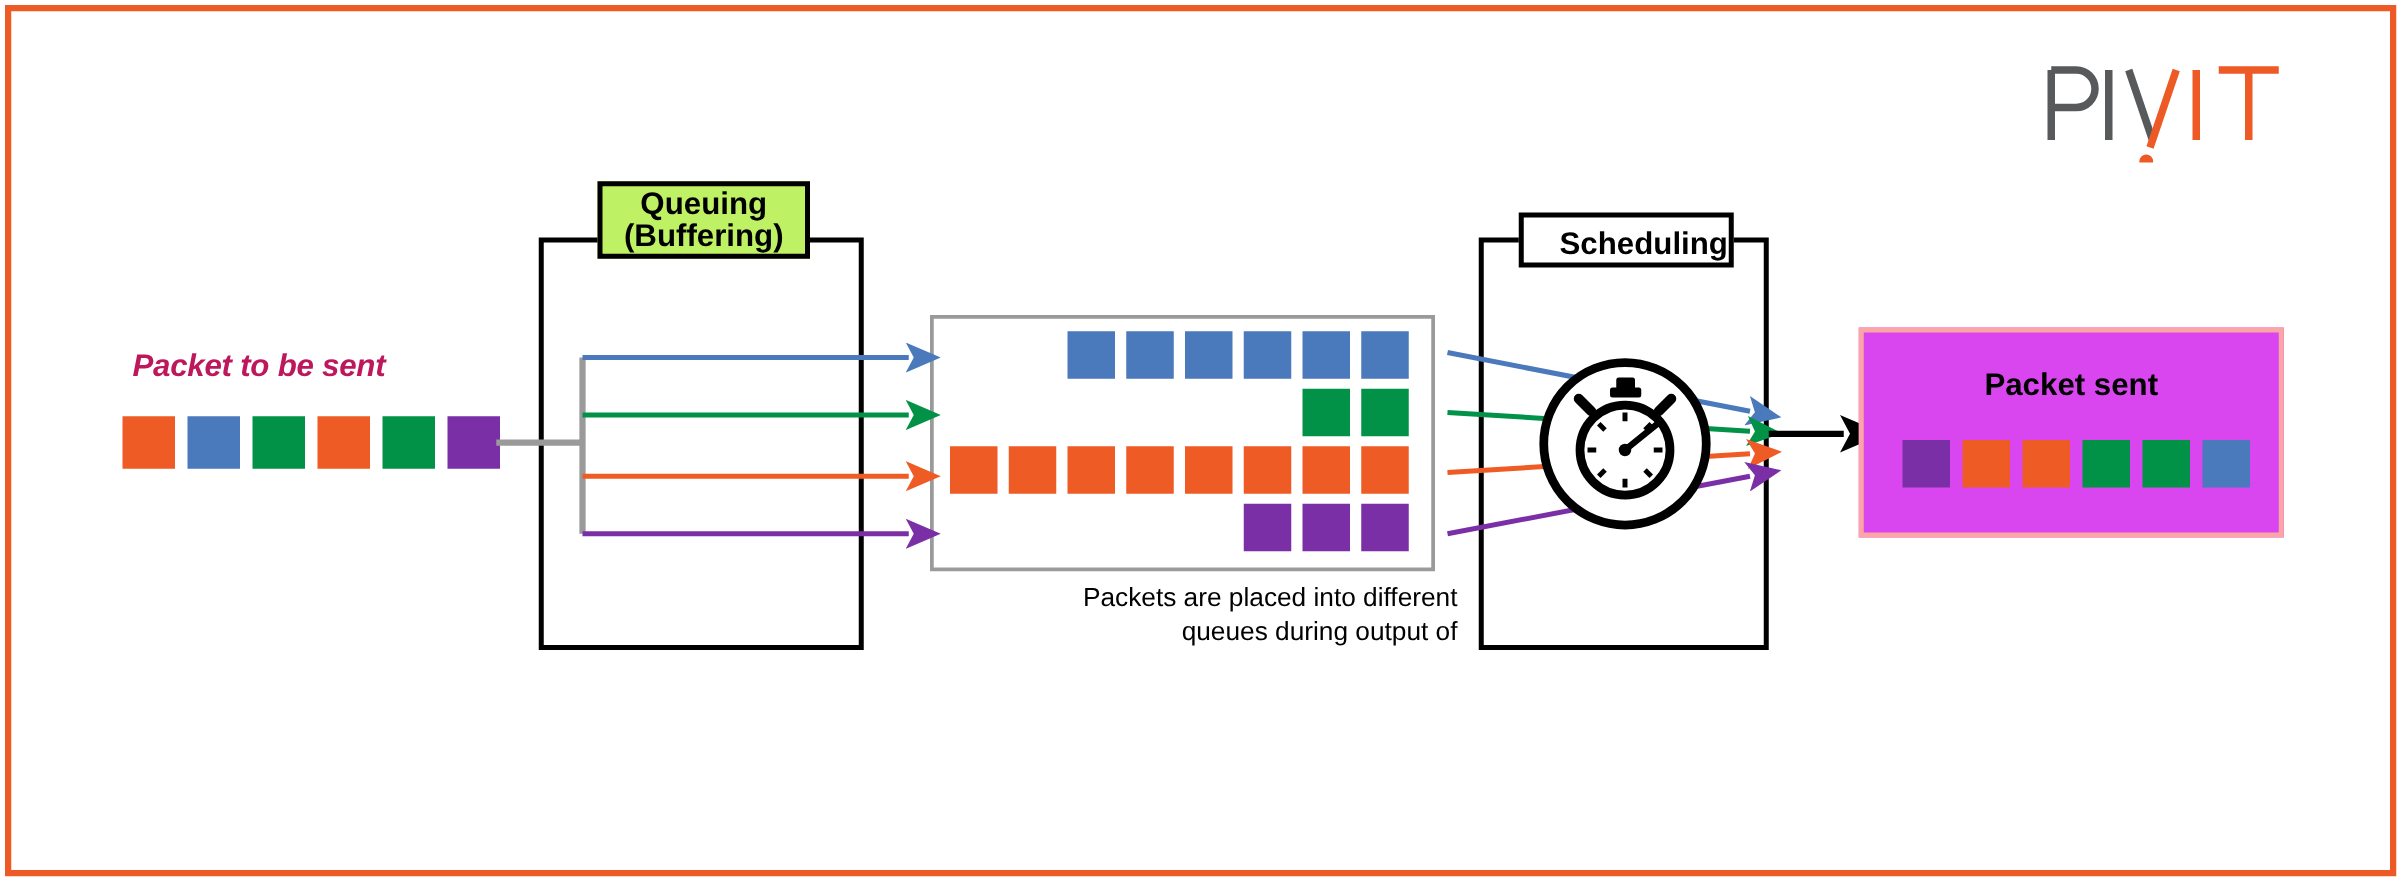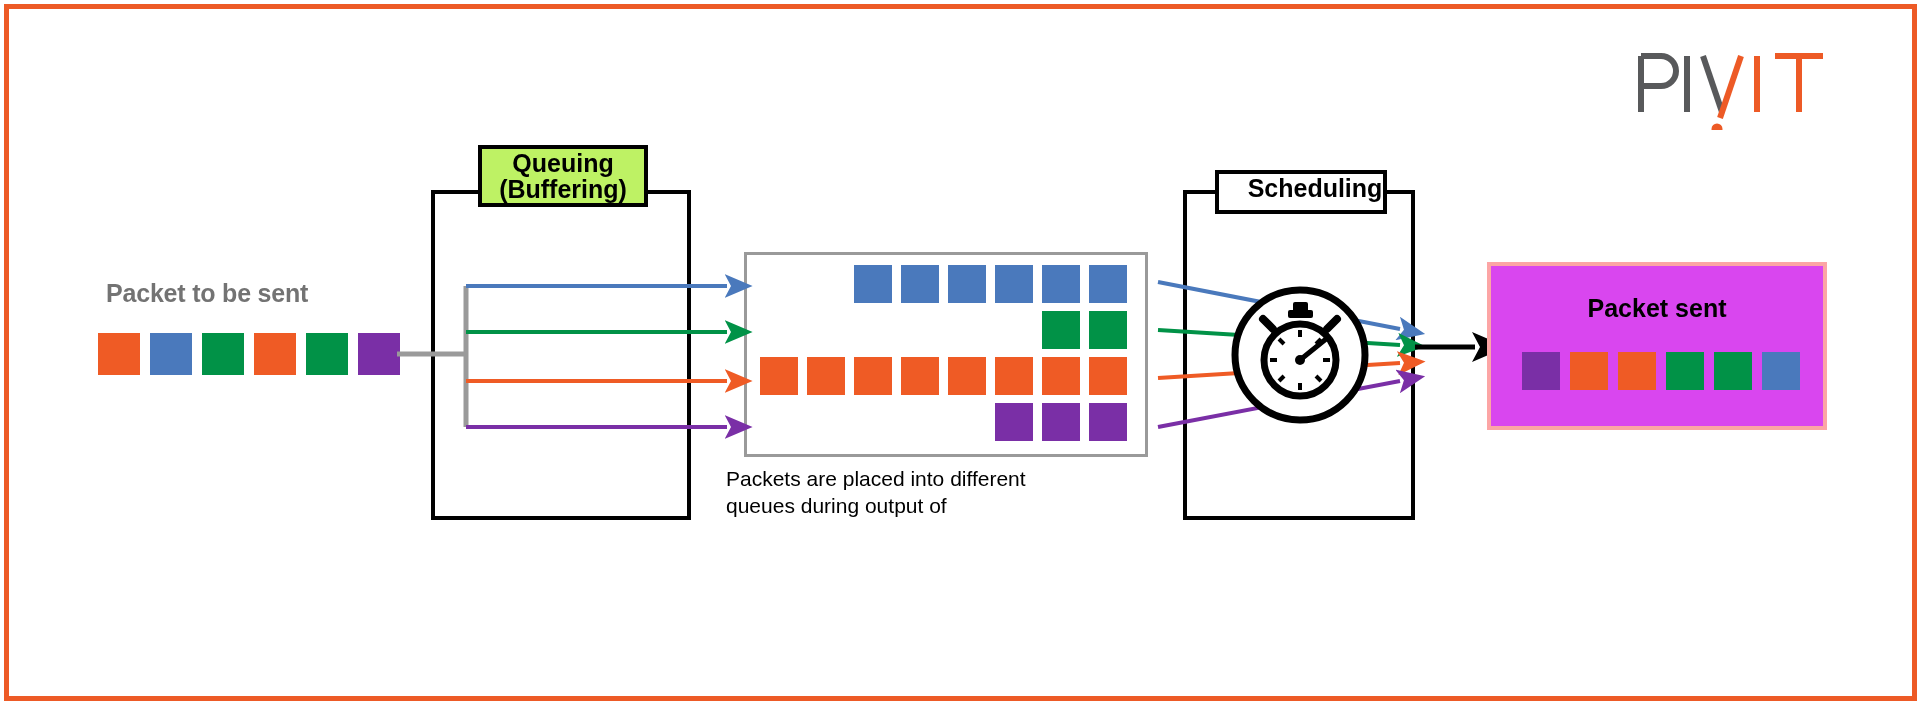--- a/index.html
+++ b/index.html
@@ -32,23 +32,24 @@
   }
 
   .pkt {
     position: absolute;
     width: 42px;
     height: 42px;
   }
   .label {
     position: absolute;
     font-weight: bold;
-    color: #737373;
+    color: #be185d;
     white-space: nowrap;
     letter-spacing: -0.2px;
+    font-style: italic;
   }
 
   
   #packet-to-be-sent-title {
     left: 106px;
     top: 279px;
     font-size: 25px;
   }
 
   
@@ -96,21 +97,21 @@
   #scheduling-title-box {
     position: absolute;
     left: 1215px;
     top: 170px;
     width: 172px;
     height: 44px;
     border: 4px solid #000000;
     background: #ffffff;
     box-sizing: border-box;
     display: flex;
-    align-items: flex-start;
+    align-items: flex-end;
     justify-content: center;
     padding-left: 28px;
   }
   #scheduling-title-box span {
     font-size: 25px;
     font-weight: bold;
     color: #000;
     white-space: nowrap;
   }
 
@@ -129,21 +130,21 @@
     position: absolute;
     width: 38px;
     height: 38px;
   }
 
   #queue-caption {
     position: absolute;
     left: 726px;
     top: 466px;
     width: 440px;
-    text-align: left;
+    text-align: right;
     font-size: 21px;
     color: #000;
     line-height: 1.28;
   }
 
   
   #packet-sent-panel {
     position: absolute;
     left: 1487px;
     top: 262px;

